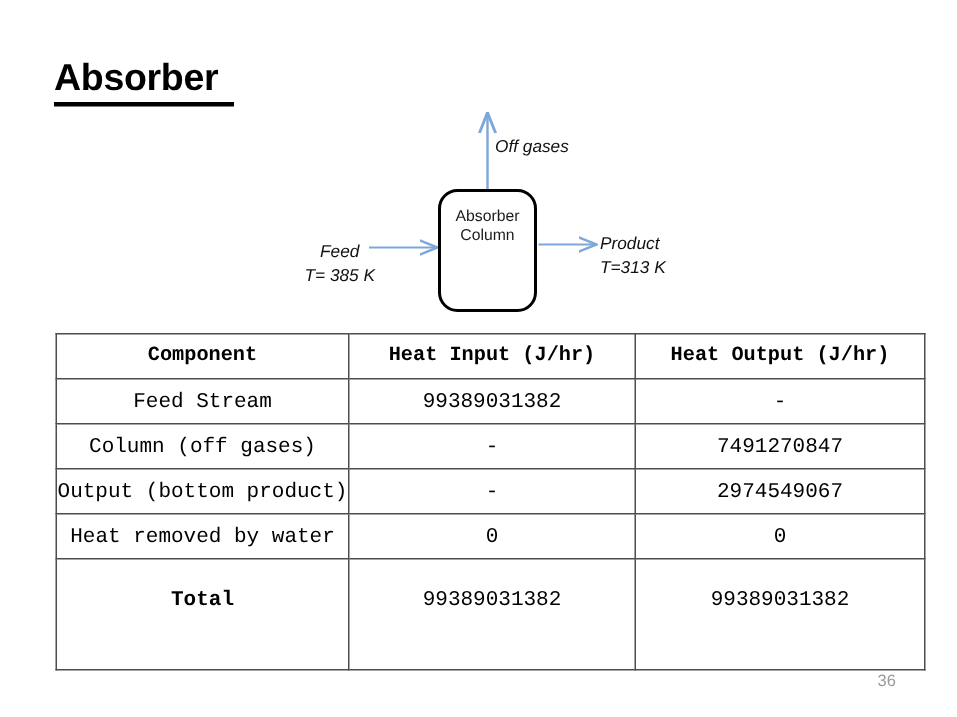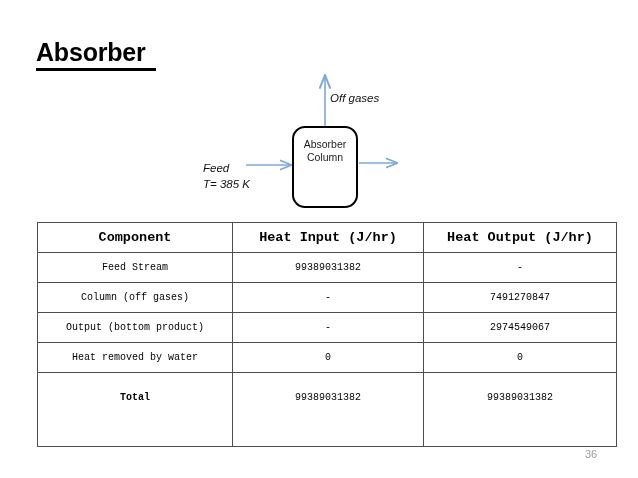--- a/index.html
+++ b/index.html
@@ -83,39 +83,39 @@
   .flow-label {
     position: absolute;
     font-family: "Liberation Sans", sans-serif;
     font-size: 11.5px;
     line-height: 16px;
     color: #111111;
     white-space: pre-line;
     font-style: italic;
   }
   #label-offgases { left: 330px; top: 20px; }
-  #label-feed     { left: 203px; top: 90px; }
+  #label-feed     { left: 203px; top: 90px; text-align: center; }
   #label-product  { left: 400px; top: 85px; }
 
   
   #balance-table {
     position: absolute;
     left: 37px;
     top: 222px;
     width: 576px;
     border-collapse: collapse;
     table-layout: fixed;
     font-family: Liberation Mono, monospace;
     background: #ffffff;
   }
   #balance-table td, #balance-table th {
     border: 1px solid #4d4d4d;
     text-align: center;
     vertical-align: middle;
-    font-size: 10px;
+    font-size: 14px;
     color: #000000;
     padding: 0;
   }
   #balance-table th {
     font-weight: bold;
     font-size: 13.5px;
     height: 29px;
   }
   #balance-table td {
     height: 29px;
@@ -167,20 +167,22 @@
   </svg>
 
   <div id="column-box">
     <div id="column-label">Absorber
 Column</div>
   </div>
 
   <div class="flow-label" id="label-offgases">Off gases</div>
   <div class="flow-label" id="label-feed">Feed
 T= 385 K</div>
+  <div class="flow-label" id="label-product">Product
+T=313 K</div>
 </div>
 
 <table id="balance-table">
   <thead>
     <tr>
       <th class="col-component">Component</th>
       <th class="col-input">Heat Input (J/hr)</th>
       <th class="col-output">Heat Output (J/hr)</th>
     </tr>
   </thead>

